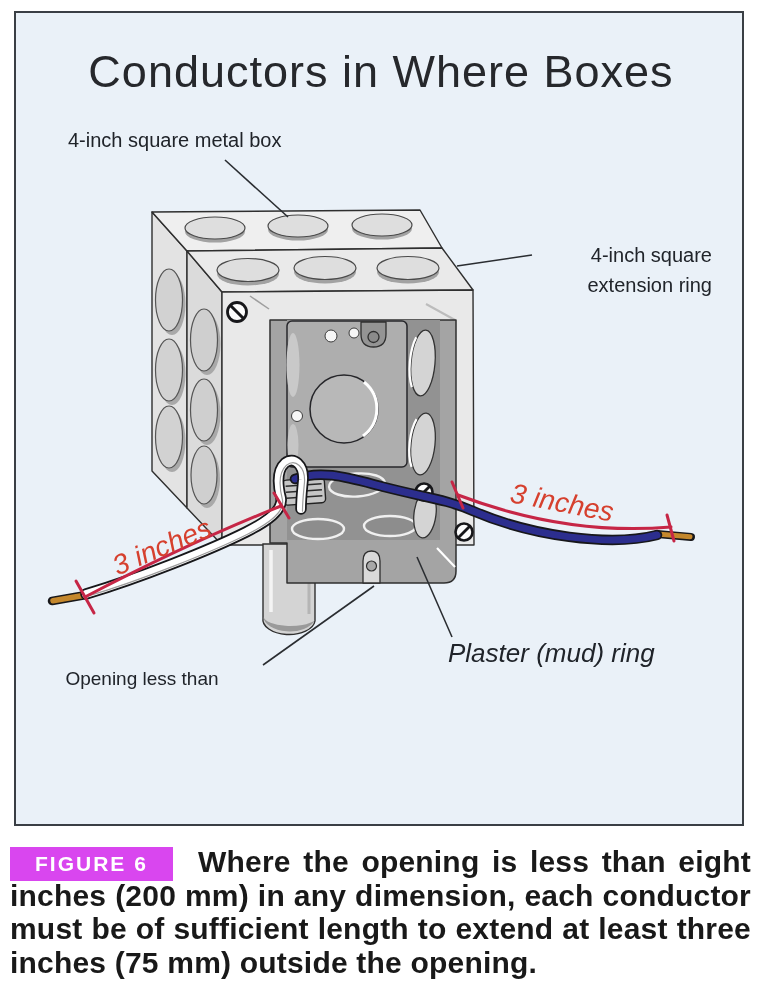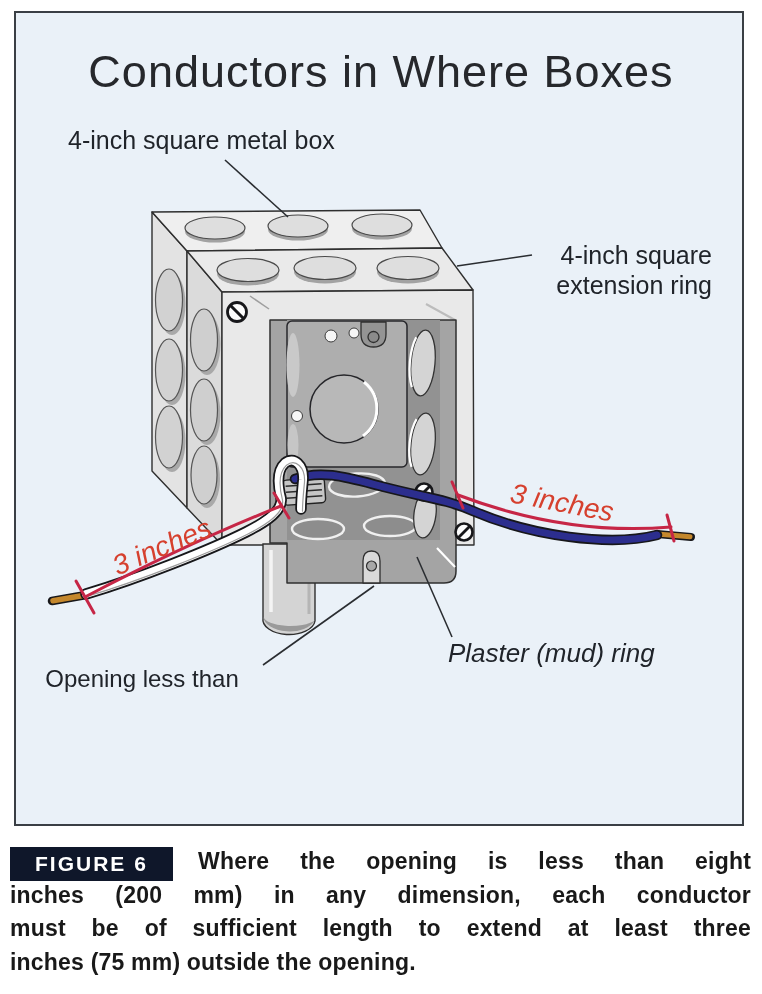--- a/index.html
+++ b/index.html
@@ -9,37 +9,37 @@
     --wire-blue:#2c2e8e;
     --copper:#c4872c;
     --ink:#20242a;
   }
   html,body{margin:0;padding:0;background:#fff;}
   .page{position:relative;width:762px;height:994px;background:#fff;overflow:hidden;
         font-family:"Liberation Sans", sans-serif;}
   .panel{position:absolute;left:14px;top:11px;width:730px;height:815px;
          background:var(--panel-bg);border:2.5px solid #3a3f45;box-sizing:border-box;}
   .art{position:absolute;left:0;top:0;width:762px;height:994px;pointer-events:none;}
-  .lbl{position:absolute;color:var(--ink);font-size:25px;line-height:30px;white-space:nowrap;}
+  .lbl{position:absolute;color:var(--ink);font-size:20px;line-height:30px;white-space:nowrap;}
   .page-title{position:absolute;left:16px;top:46px;width:730px;text-align:center;
               font-size:45px;color:#26282c;letter-spacing:1px;white-space:nowrap;}
   .lbl-metal-box{left:68px;top:125px;}
   .lbl-ext{left:522px;top:240px;width:190px;text-align:right;white-space:normal;}
-  .lbl-opening{left:26px;top:664px;width:232px;text-align:center;font-size:24px;white-space:normal;}
+  .lbl-opening{left:26px;top:664px;width:232px;text-align:center;font-size:19px;white-space:normal;}
   .lbl-plaster{left:448px;top:638px;font-size:26px;font-style:italic;}
   .dim-label{position:absolute;width:140px;text-align:center;font-style:italic;
              font-size:28px;color:var(--dimension-text-red);white-space:nowrap;}
   .dim-left{left:92px;top:531px;transform:rotate(-23deg);}
   .dim-right{left:492px;top:487px;transform:rotate(11deg);}
   .caption{position:absolute;left:10px;top:845px;width:741px;color:#191919;
-           font-weight:700;font-size:23px;line-height:33.5px;letter-spacing:0.2px;}
+           font-weight:700;font-size:30px;line-height:33.5px;letter-spacing:0.2px;}
   .caption .cap-line{text-align:justify;text-align-last:justify;}
   .caption .cap-line.first{margin-left:188px;}
   .caption .cap-line.last{text-align-last:left;}
-  .badge{position:absolute;left:10px;top:847px;height:34px;background:#0f172a;color:#fff;
+  .badge{position:absolute;left:10px;top:847px;height:34px;background:#d946ef;color:#fff;
          display:flex;align-items:center;padding:0 25px;font-size:21px;font-weight:700;
          letter-spacing:2px;box-sizing:border-box;}
 </style>
 </head>
 <body>
 
 <div class="page">
 
   <div class="panel"></div>
 

